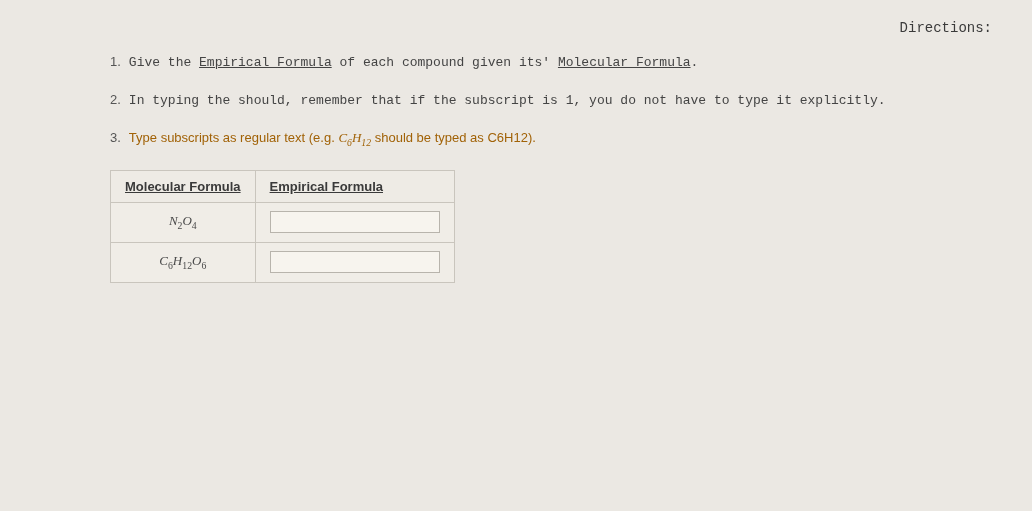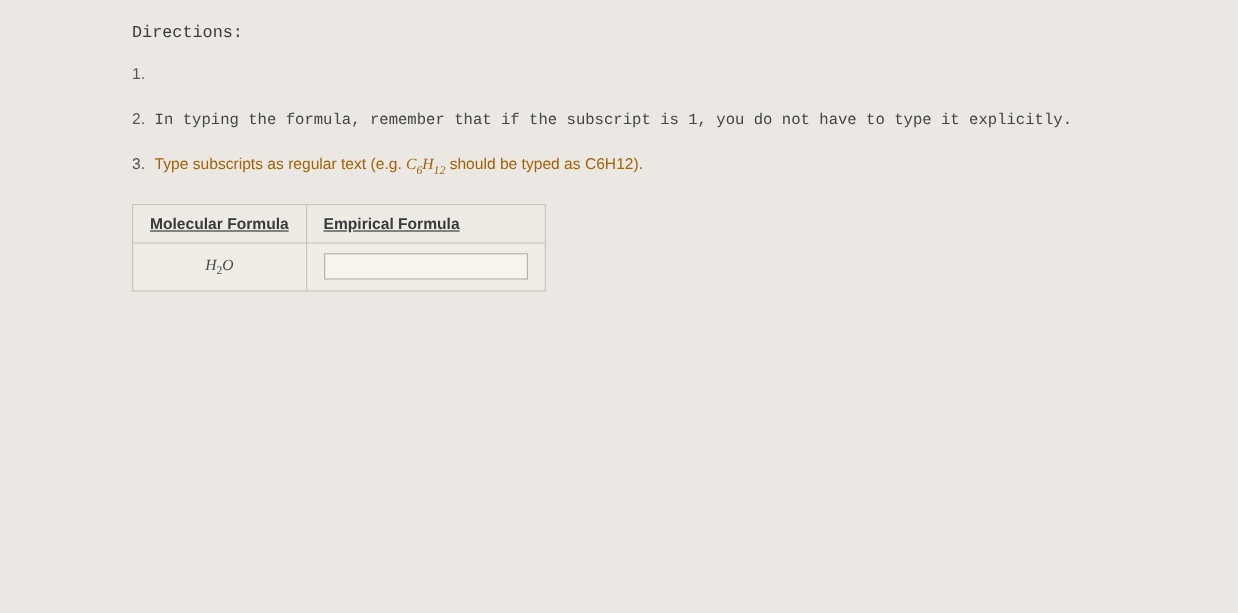--- a/index.html
+++ b/index.html
@@ -10,20 +10,21 @@
       padding: 20px 40px 40px 110px;
       width: 1032px;
       height: 511px;
       overflow: hidden;
     }
     .directions-title {
       font-family: "Courier New", monospace;
       font-size: 14px;
       color: #3a3a3a;
       margin-bottom: 18px;
+      text-align: right;
     }
     .direction-item {
       display: flex;
       align-items: baseline;
       margin-bottom: 22px;
       font-size: 13px;
     }
     .direction-num {
       margin-right: 8px;
       font-family: Arial, sans-serif;
@@ -82,39 +83,46 @@
     }
   </style>
 </head>
 <body>
 
 <div class="directions-title">Directions:</div>
 
 <div id="directions-list">
     <div class="direction-item">
       <span class="direction-num">1.</span>
+      <span class="direction-text">Give the <span class="ul">Empirical Formula</span> of each compound given its' <span class="ul">Molecular Formula</span>.</span>
     </div>
     <div class="direction-item">
       <span class="direction-num">2.</span>
-      <span class="direction-text">In typing the formula, remember that if the subscript is 1, you do not have to type it explicitly.</span>
+      <span class="direction-text">In typing the should, remember that if the subscript is 1, you do not have to type it explicitly.</span>
     </div>
     <div class="direction-item">
       <span class="direction-num">3.</span>
       <span class="direction-text-sans">Type subscripts as regular text (e.g. <span class="formula">C<sub>6</sub>H<sub>12</sub></span> should be typed as C6H12).</span>
     </div>
   </div>
 
 <table class="ftable">
   <thead>
     <tr>
       <th>Molecular Formula</th>
       <th>Empirical Formula</th>
     </tr>
   </thead>
   <tbody id="ftbody">
       <tr>
-        <td class="mf">H<sub>2</sub>O</td>
+        <td class="mf">N<sub>2</sub>O<sub>4</sub></td>
+        <td class="ef">
+          <input type="text" class="input-shell" style="">
+        </td>
+      </tr>
+      <tr>
+        <td class="mf">C<sub>6</sub>H<sub>12</sub>O<sub>6</sub></td>
         <td class="ef">
           <input type="text" class="input-shell" style="">
         </td>
       </tr>
     </tbody>
 </table>
 
 </body></html>

